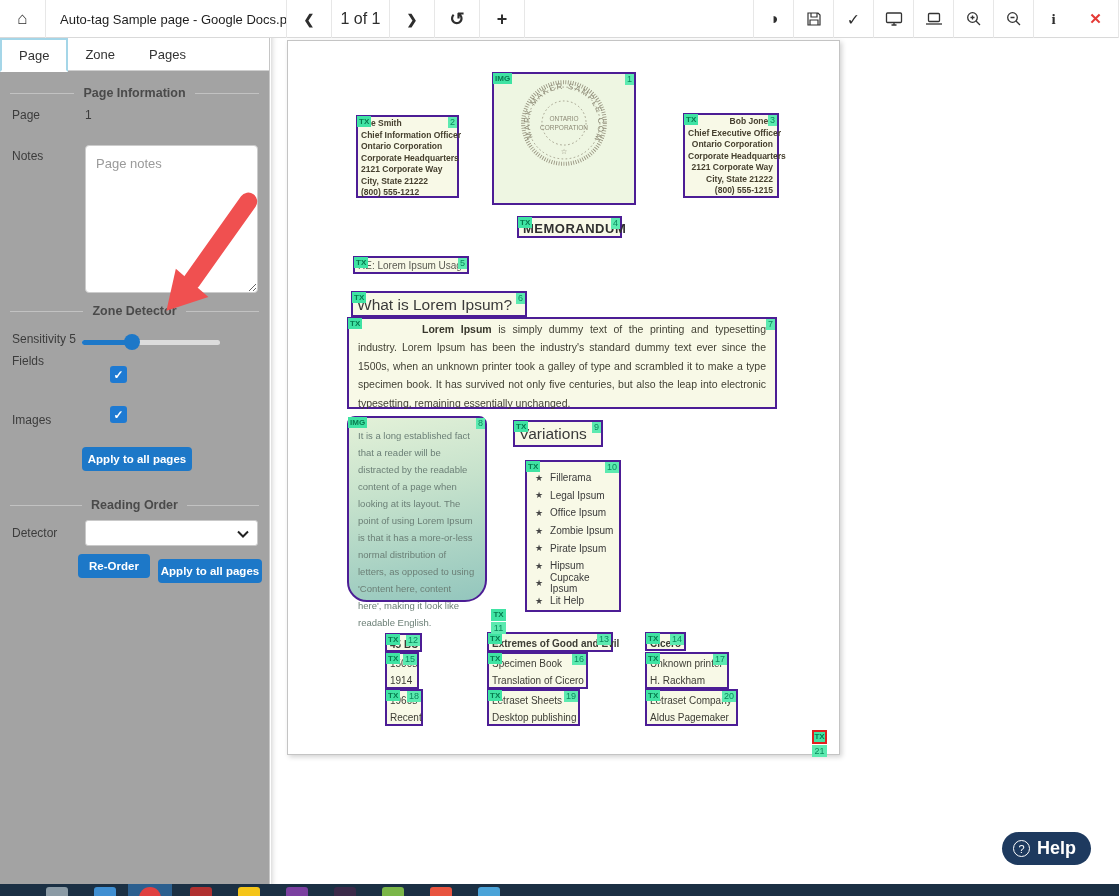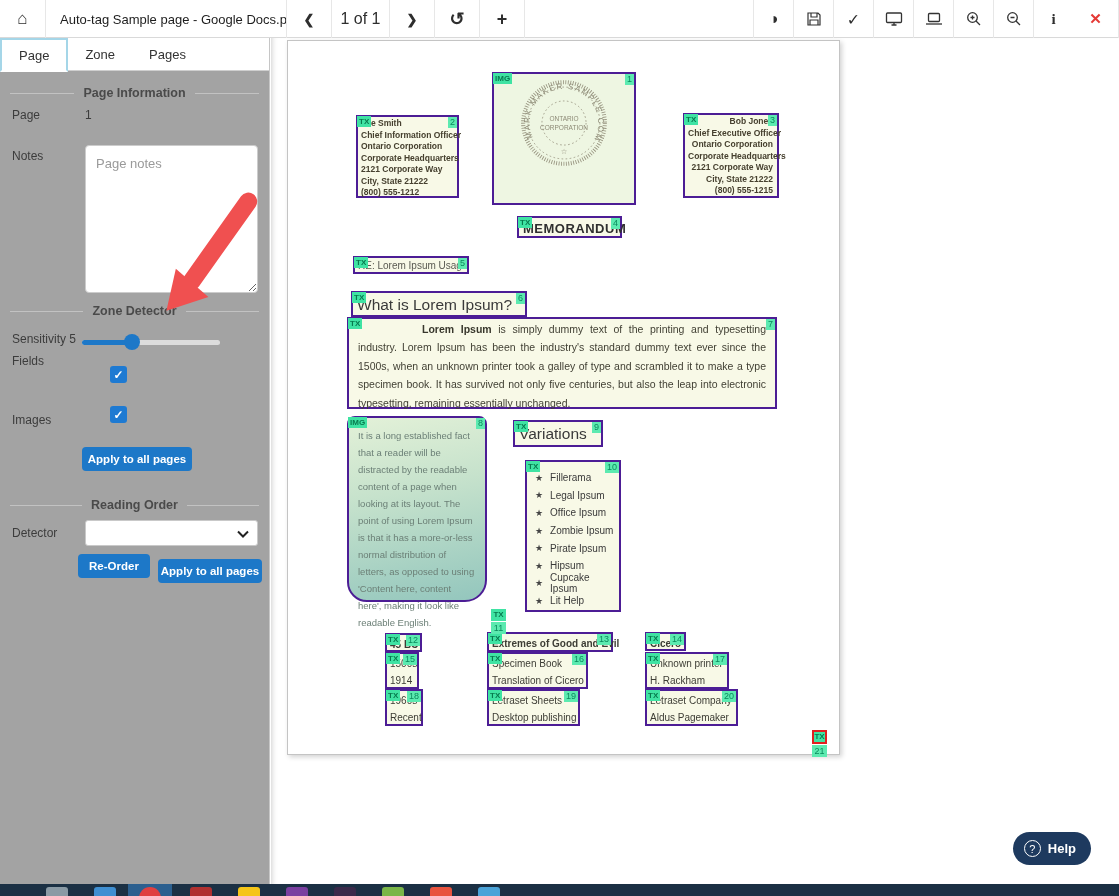--- a/index.html
+++ b/index.html
@@ -99,21 +99,21 @@
   .minizone .mbadge { display:block; background:#5ceab0; color:#0a8a5c; font-size:9px;
     line-height:12px; text-align:center; margin-top:1px; }
   .minizone.selected .mchip { border:2px solid #e02020; line-height:10px; }
 
   
   .help { position:absolute; right:28px; bottom:31px; height:33px; background:#1e3a5f;
     border-radius:17px; display:flex; align-items:center; gap:7px; padding:0 15px 0 11px;
     color:#fff; cursor:pointer; z-index:40; }
   .help .qmark { width:17px; height:17px; border:1.5px solid #fff; border-radius:50%;
     font-size:11px; display:flex; align-items:center; justify-content:center; }
-  .help .hlabel { font-size:13px; font-weight:bold; }
+  .help .hlabel { font-size:18px; font-weight:bold; }
   .taskbar { position:absolute; left:0; right:0; bottom:0; height:12px; background:#1b3044;
     overflow:hidden; z-index:50; }
   .tk-active { position:absolute; left:128px; top:0; width:44px; height:12px; background:#2b5f8f; }
   .tk { position:absolute; top:3px; width:22px; height:22px; border-radius:3px; }
 </style>
 </head>
 <body>
 
 <div class="topbar">
   <div class="tb-cell tb-home">

